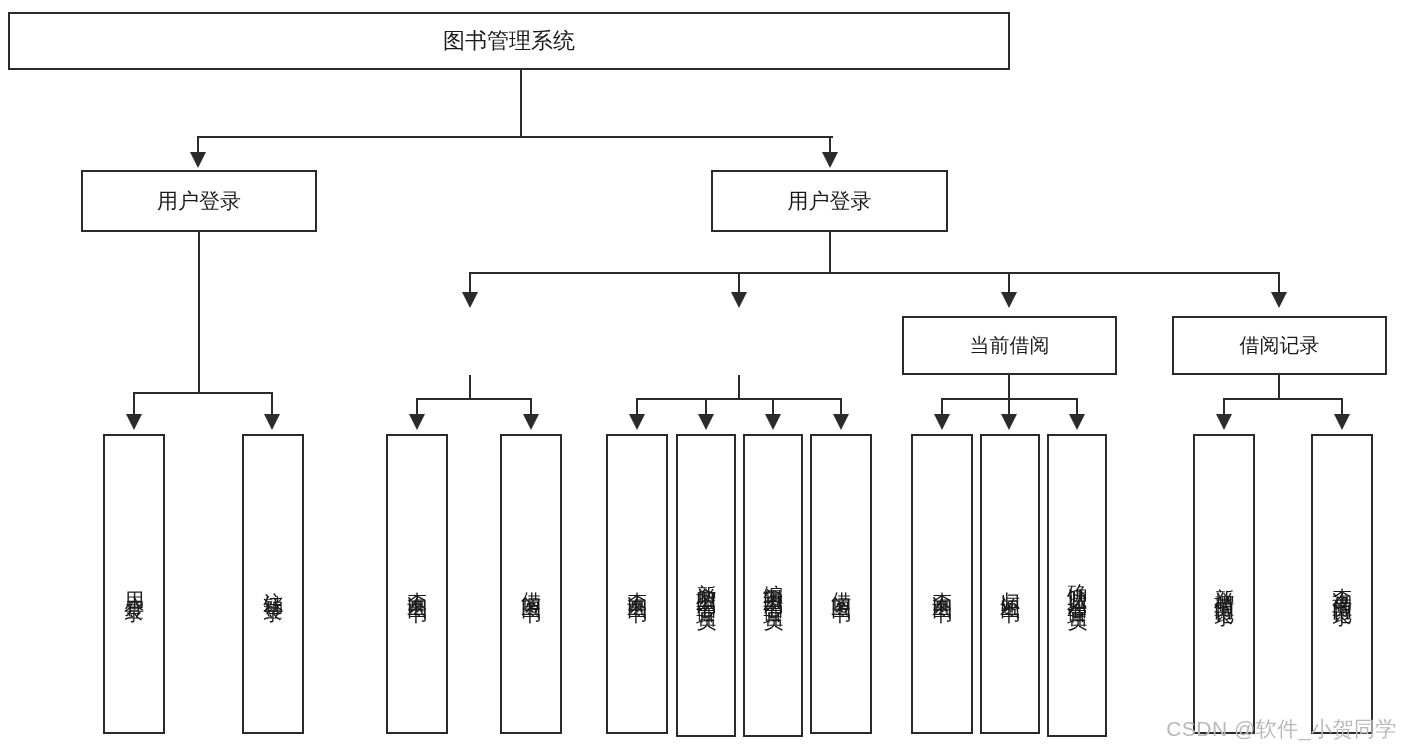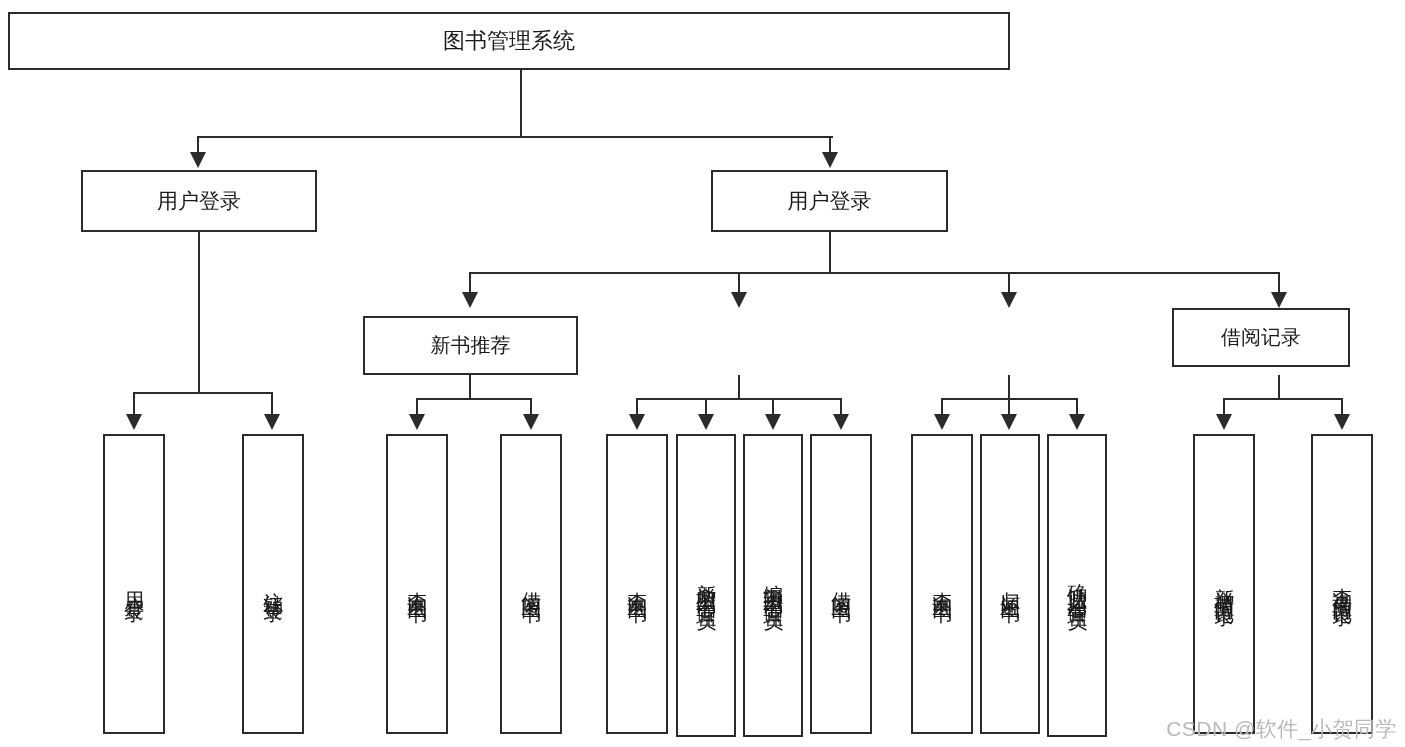--- a/index.html
+++ b/index.html
@@ -118,24 +118,24 @@
   <div class="ln h" style="left:469px; top:272px; width:811px; height:2px;"></div>
   <div class="ln v" style="left:469px; top:272px; width:2px; height:24px;"></div>
   <div class="arrow" style="left:462px; top:292px;"></div>
   <div class="ln v" style="left:738px; top:272px; width:2px; height:24px;"></div>
   <div class="arrow" style="left:731px; top:292px;"></div>
   <div class="ln v" style="left:1008px; top:272px; width:2px; height:24px;"></div>
   <div class="arrow" style="left:1001px; top:292px;"></div>
   <div class="ln v" style="left:1278px; top:272px; width:2px; height:24px;"></div>
   <div class="arrow" style="left:1271px; top:292px;"></div>
 
-  <div class="node level3" style="left:363px; top:316px; width:215px; height:59px;">
-    <span class="lbl">新书推荐</span>
-  </div>
-  <div class="node level3" style="left:1172px; top:308px; width:178px; height:59px;">
+  <div class="node level3" style="left:902px; top:316px; width:215px; height:59px;">
+    <span class="lbl">当前借阅</span>
+  </div>
+  <div class="node level3" style="left:1172px; top:316px; width:215px; height:59px;">
     <span class="lbl">借阅记录</span>
   </div>
 
   <div class="ln v" style="left:469px; top:375px; width:2px; height:25px;"></div>
   <div class="ln h" style="left:416px; top:398px; width:116px; height:2px;"></div>
   <div class="ln v" style="left:416px; top:398px; width:2px; height:20px;"></div>
   <div class="arrow" style="left:409px; top:414px;"></div>
   <div class="ln v" style="left:530px; top:398px; width:2px; height:20px;"></div>
   <div class="arrow" style="left:523px; top:414px;"></div>
 

